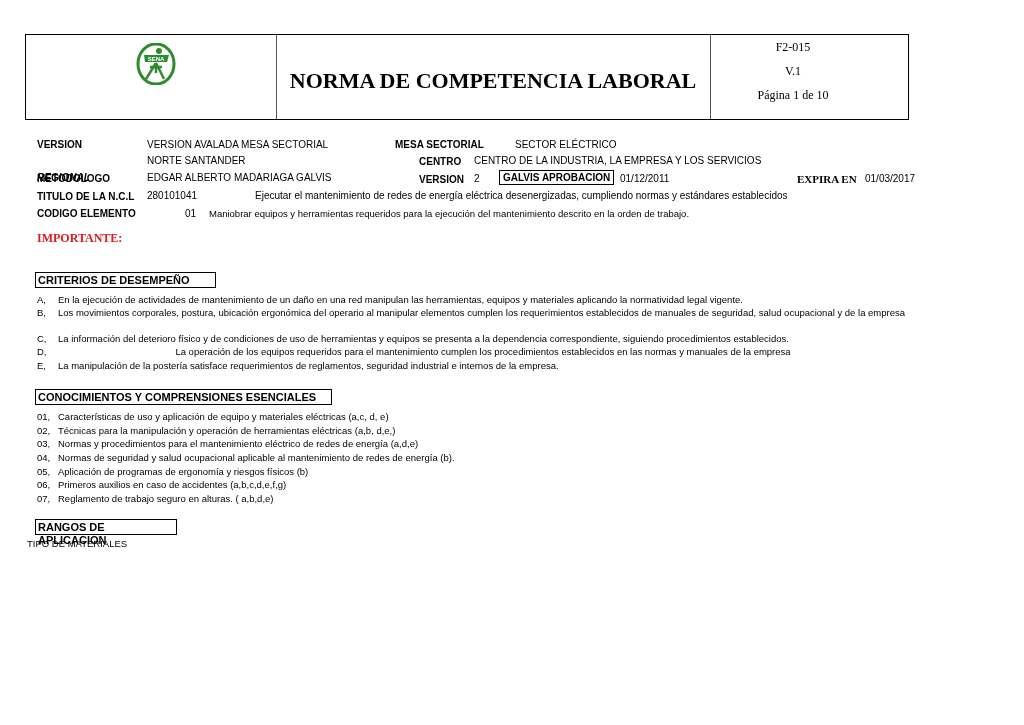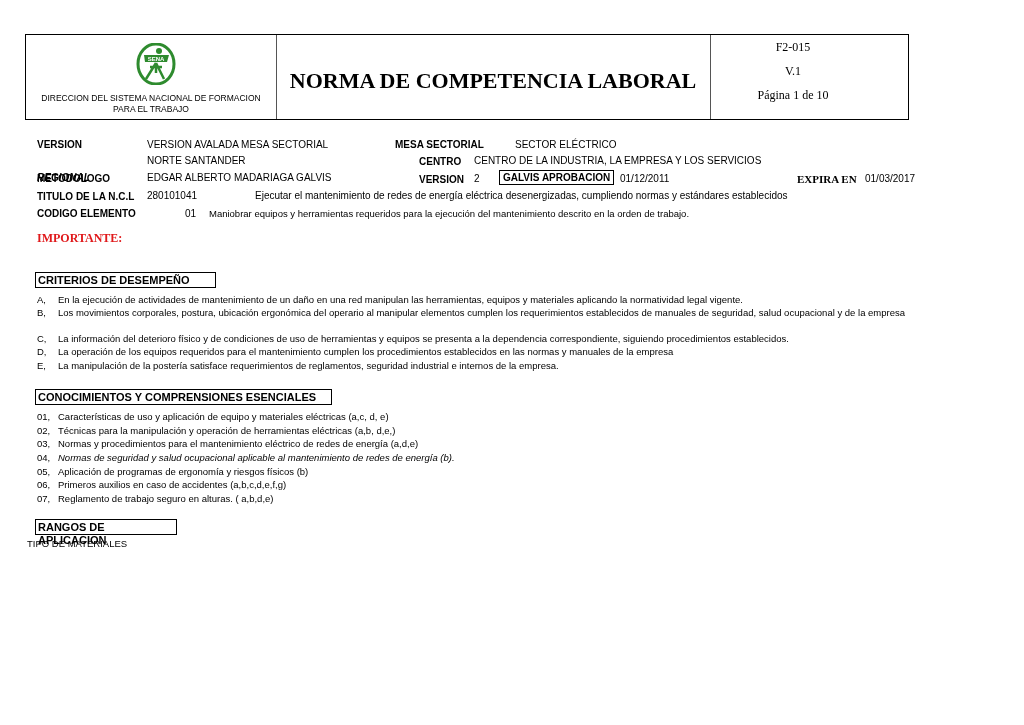--- a/index.html
+++ b/index.html
@@ -35,24 +35,20 @@
 
 <div class="header-box">
   <div class="hdr-left">
     <svg class="logo" viewBox="0 0 40 42">
       <ellipse cx="20" cy="21" rx="18" ry="20" fill="#ffffff" stroke="#2e8b2e" stroke-width="3"></ellipse>
       <circle cx="23" cy="8" r="3" fill="#2e8b2e"></circle>
       <path d="M8 12 L33 12 L31 19 L9 19 Z" fill="#2e8b2e"></path>
       <text x="20" y="18" font-size="6" font-weight="bold" fill="#ffffff" text-anchor="middle" font-family="Liberation Sans, sans-serif">SENA</text>
       <path d="M20 20 L10 36 M20 20 L28 36 M20 20 L20 30 M14 24 L26 24" stroke="#2e8b2e" stroke-width="2.5" fill="none"></path>
     </svg>
-    <div class="org">
-      <div>DIRECCION DEL SISTEMA NACIONAL DE FORMACION</div>
-      <div>PARA EL TRABAJO</div>
-    </div>
   </div>
   <div class="title">NORMA DE COMPETENCIA LABORAL</div>
   <div class="hdr-right">
     <div class="meta" style="top:5px;">F2-015</div>
     <div class="meta" style="top:29px;">V.1</div>
     <div class="meta" style="top:53px;">Página 1 de 10</div>
   </div>
 </div>
 
 <div class="abs lbl" style="left:37px; top:139px;">VERSION</div>
@@ -97,21 +93,21 @@
 <div class="item" style="left:37px; top:306px; width:870px;">
   <span class="mk">B,</span>
   <span class="tx" style="width:850px;">Los movimientos corporales, postura, ubicación ergonómica del operario al manipular elementos cumplen los requerimientos establecidos de manuales de seguridad, salud ocupacional y de la empresa</span>
 </div>
 <div class="item" style="left:37px; top:332px; width:870px;">
   <span class="mk">C,</span>
   <span class="tx" style="width:850px;">La información del deterioro físico y de condiciones de uso de herramientas y equipos se presenta a la dependencia correspondiente, siguiendo procedimientos establecidos.</span>
 </div>
 <div class="item" style="left:37px; top:345px; width:870px;">
   <span class="mk">D,</span>
-  <span class="tx" style="width:850px;">La operación de los equipos requeridos para el mantenimiento cumplen los procedimientos establecidos en las normas y manuales de la empresa</span>
+  <span class="tx" style="width:850px;text-align:center;">La operación de los equipos requeridos para el mantenimiento cumplen los procedimientos establecidos en las normas y manuales de la empresa</span>
 </div>
 <div class="item" style="left:37px; top:359px; width:870px;">
   <span class="mk">E,</span>
   <span class="tx" style="width:850px;">La manipulación de la postería satisface requerimientos de reglamentos, seguridad industrial e internos de la empresa.</span>
 </div>
 
 <div class="section-title" style="left:35px; top:389px; width:297px;">CONOCIMIENTOS Y COMPRENSIONES ESENCIALES</div>
 
 <div class="item" style="left:37px; top:410px; width:870px;">
   <span class="mk">01,</span>
@@ -120,21 +116,21 @@
 <div class="item" style="left:37px; top:424px; width:870px;">
   <span class="mk">02,</span>
   <span class="tx" style="width:850px;">Técnicas para la manipulación y operación de herramientas eléctricas (a,b, d,e,)</span>
 </div>
 <div class="item" style="left:37px; top:437px; width:870px;">
   <span class="mk">03,</span>
   <span class="tx" style="width:850px;">Normas y procedimientos para el mantenimiento eléctrico de redes de energía (a,d,e)</span>
 </div>
 <div class="item" style="left:37px; top:451px; width:870px;">
   <span class="mk">04,</span>
-  <span class="tx" style="width:850px;font-style:italic;">Normas de seguridad y salud ocupacional aplicable al mantenimiento de redes de energía (b).</span>
+  <span class="tx" style="width:850px;">Normas de seguridad y salud ocupacional aplicable al mantenimiento de redes de energía (b).</span>
 </div>
 <div class="item" style="left:37px; top:465px; width:870px;">
   <span class="mk">05,</span>
   <span class="tx" style="width:850px;">Aplicación de programas de ergonomía y riesgos físicos (b)</span>
 </div>
 <div class="item" style="left:37px; top:478px; width:870px;">
   <span class="mk">06,</span>
   <span class="tx" style="width:850px;">Primeros auxilios en caso de accidentes (a,b,c,d,e,f,g)</span>
 </div>
 <div class="item" style="left:37px; top:492px; width:870px;">

